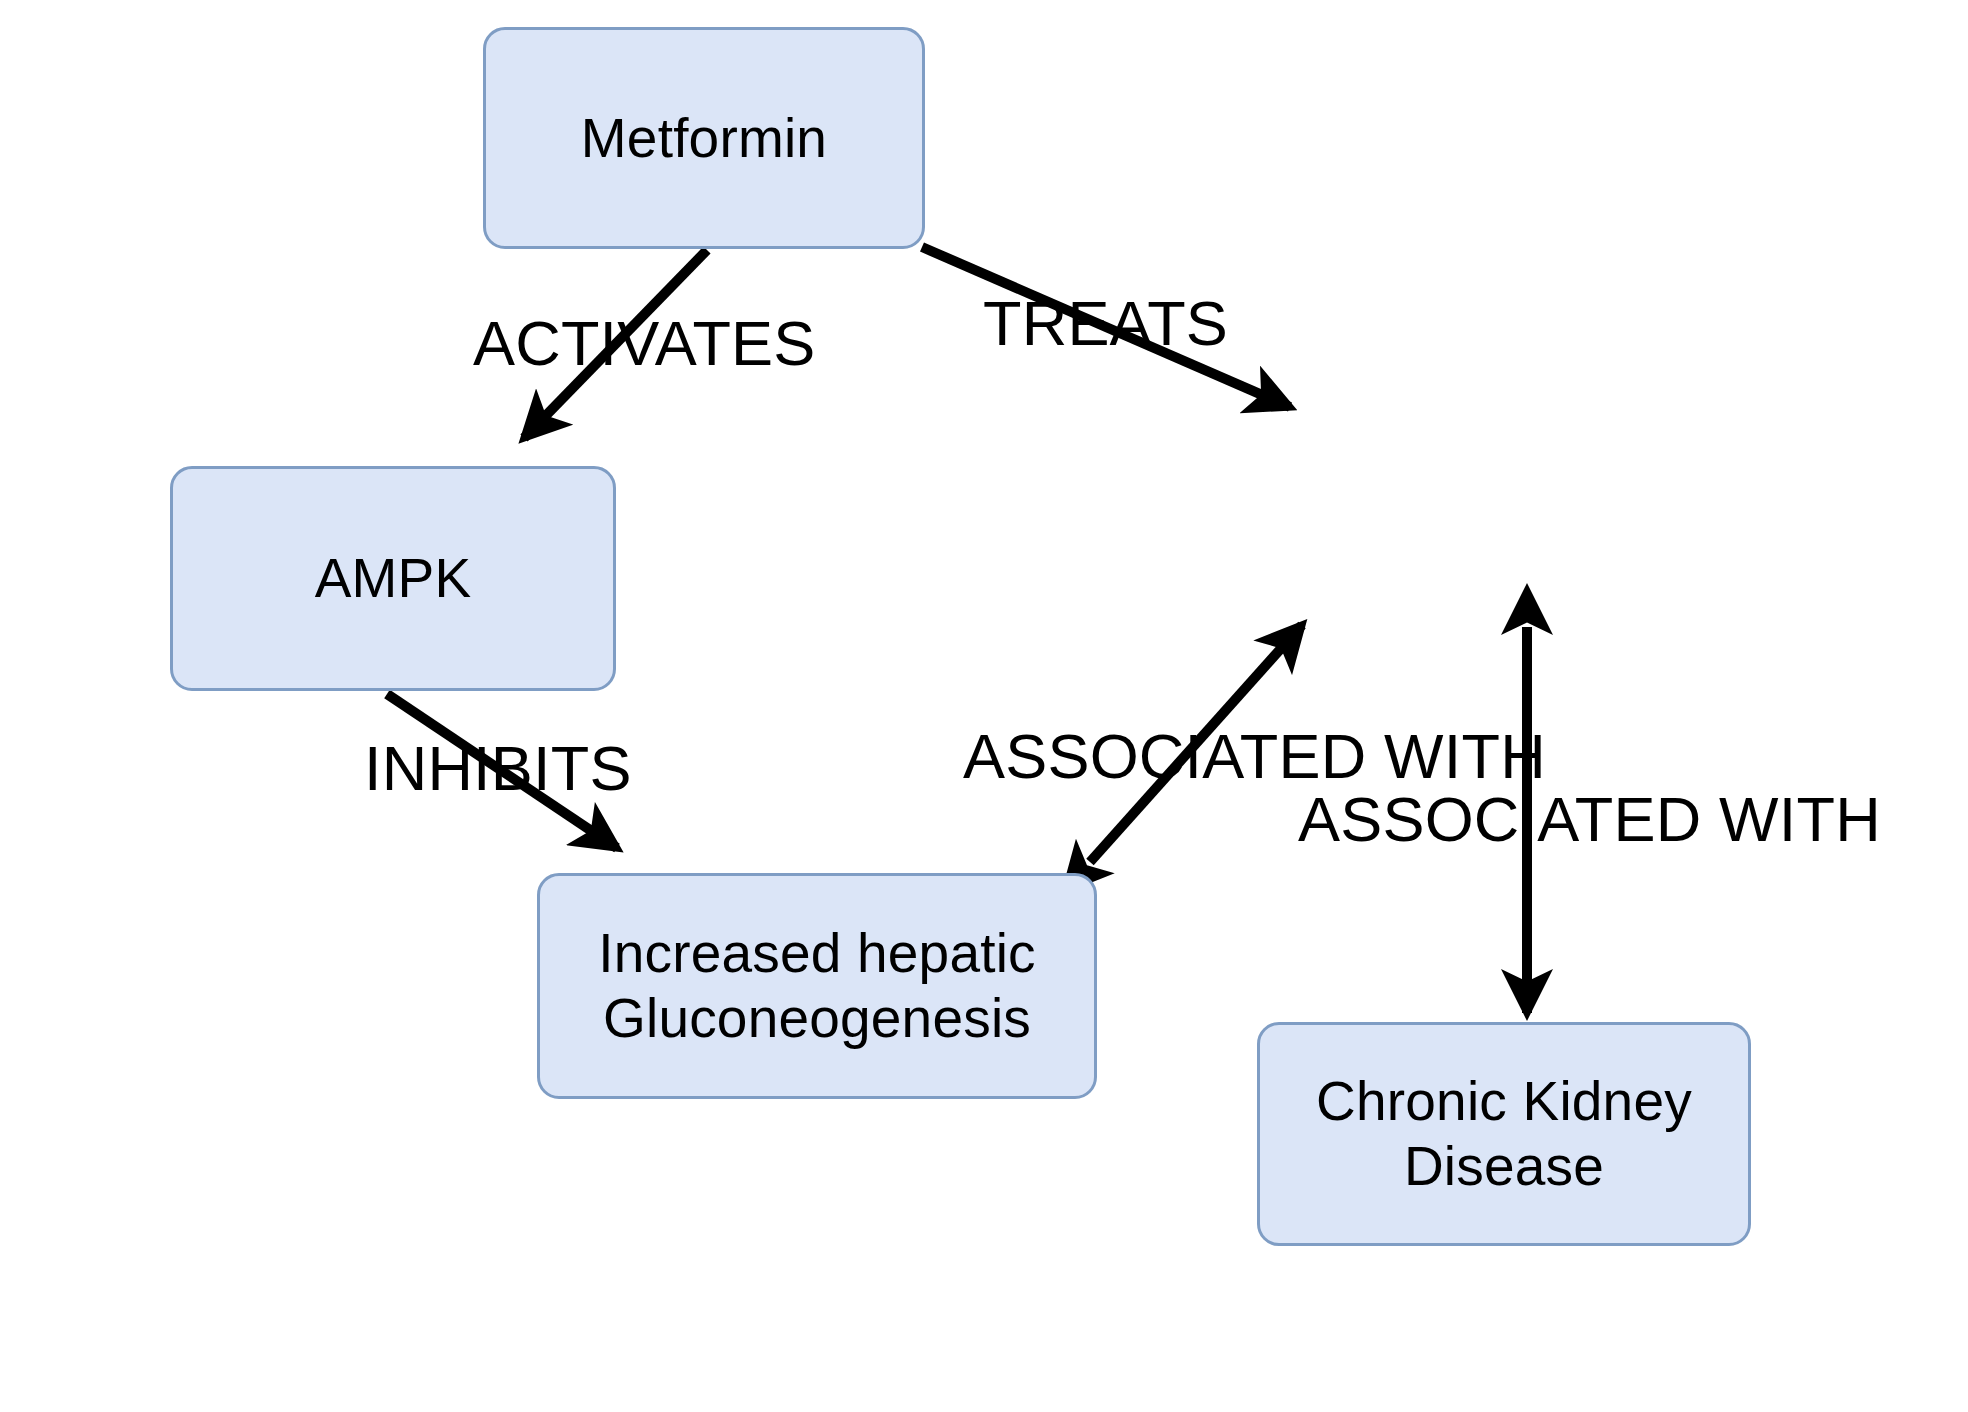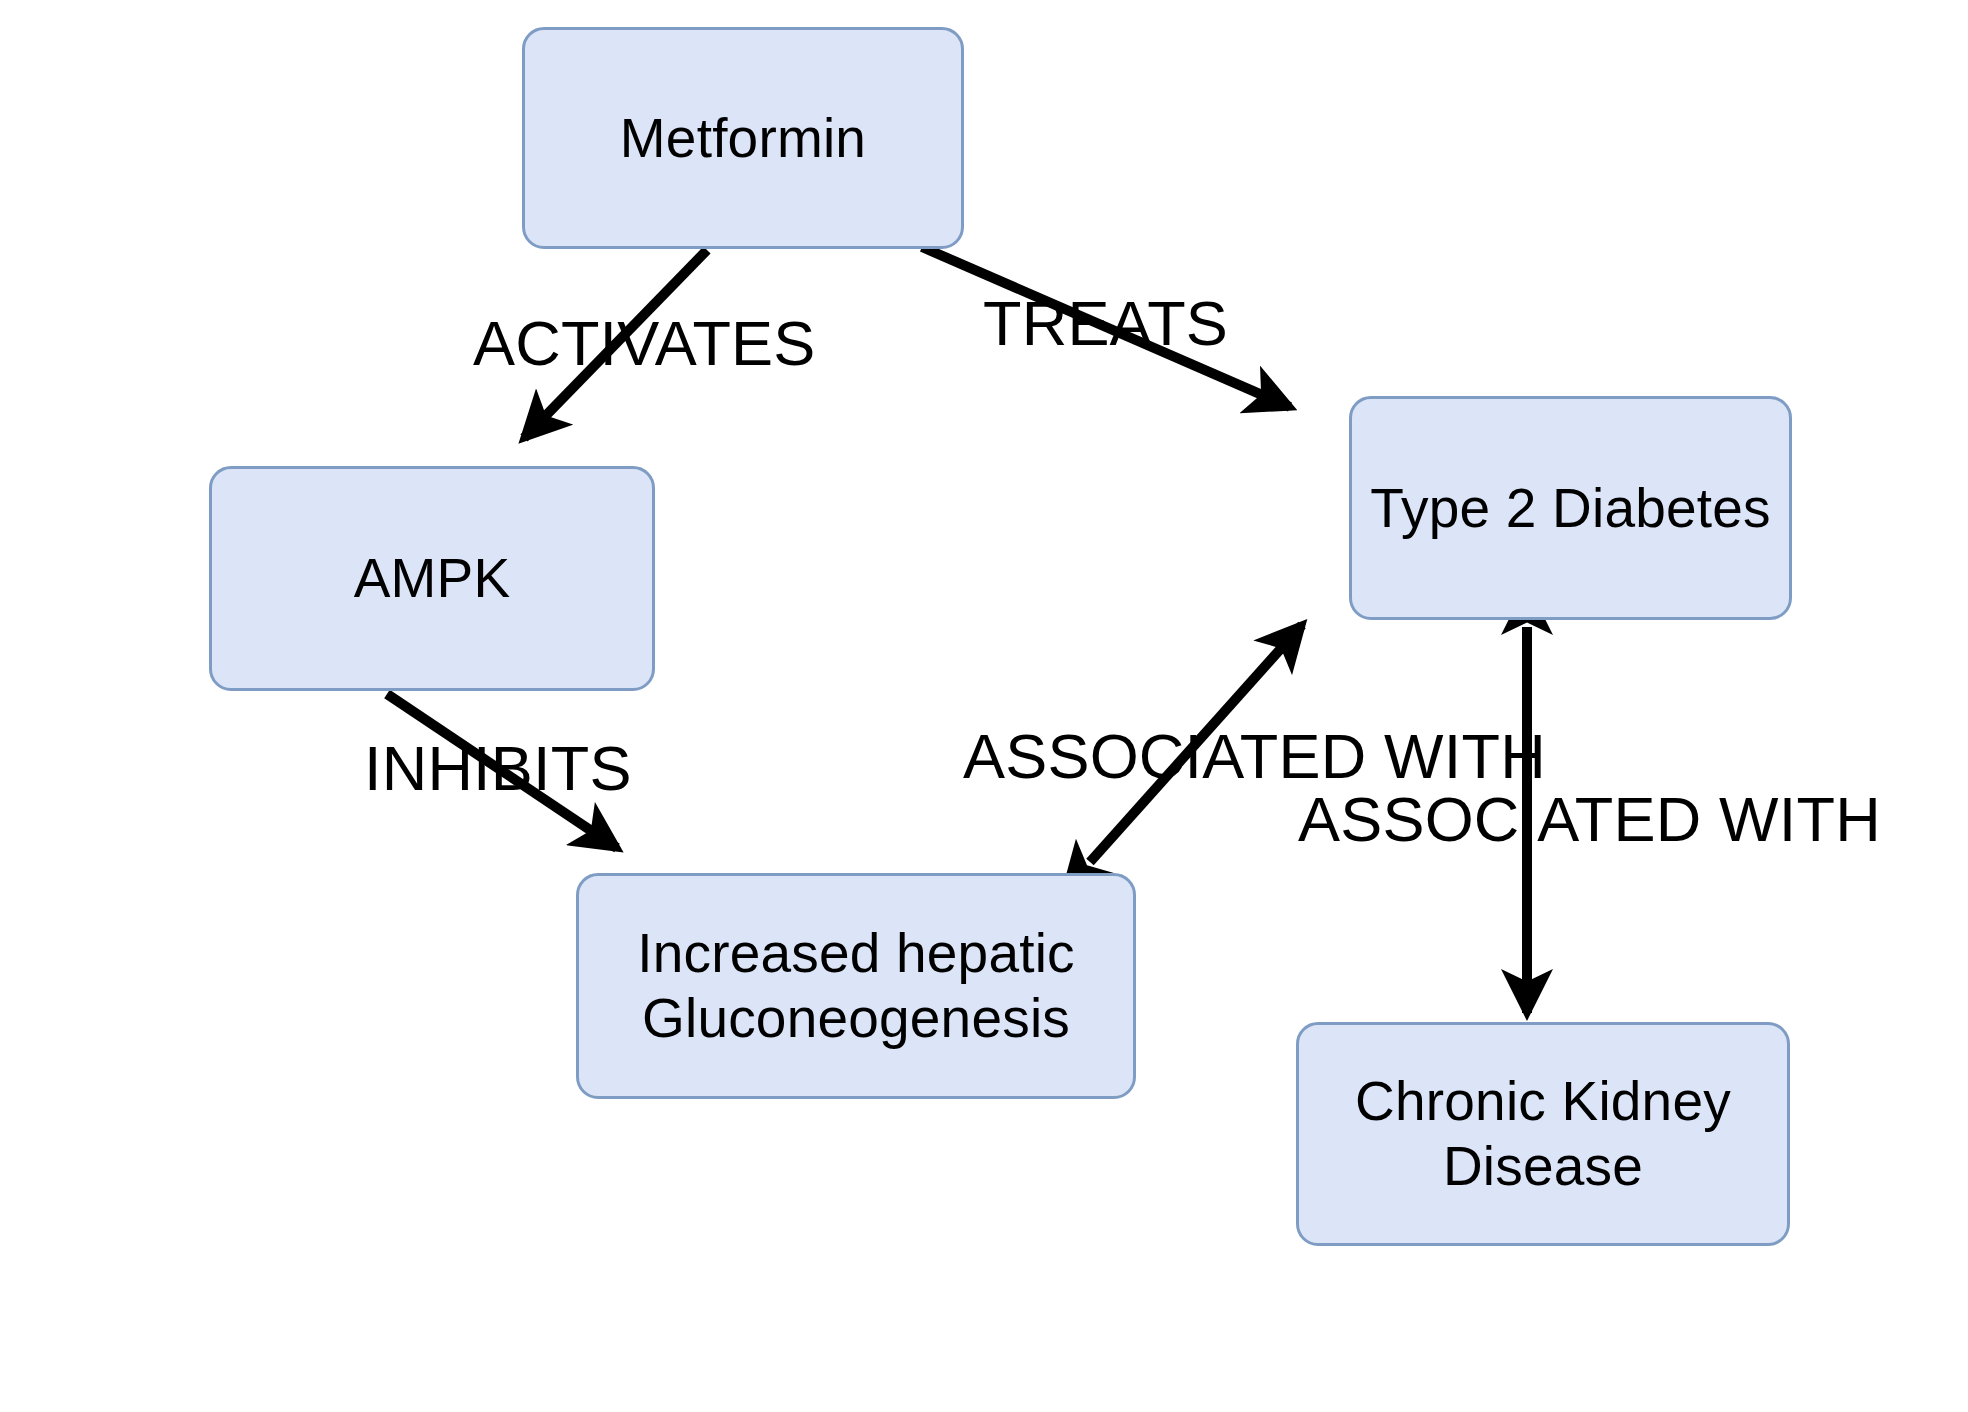--- a/index.html
+++ b/index.html
@@ -33,21 +33,20 @@
     display: flex;
     align-items: center;
     justify-content: center;
     text-align: center;
     color: #000000;
     font-size: 55px;
     line-height: 1.18;
     font-weight: 400;
     letter-spacing: 0.2px;
     padding: 4px 10px;
-    margin-left: 39px;
   }
   .node-label {
     white-space: pre-line;
     display: block;
   }
   .edge-label {
     position: absolute;
     color: #000000;
     font-size: 63px;
     line-height: 1;
@@ -96,23 +95,20 @@
   </svg>
 
   <div class="node" id="node-metformin">
     <span class="node-label">Metformin</span>
   </div>
 
   <div class="node" id="node-ampk">
     <span class="node-label">AMPK</span>
   </div>
 
-  <div class="node" id="node-t2d">
-    <span class="node-label">Type 2 Diabetes</span>
-  </div>
 
   <div class="node" id="node-ckd">
     <span class="node-label">Chronic Kidney
 Disease</span>
   </div>
 
   <div class="node" id="node-gluconeo">
     <span class="node-label">Increased hepatic
 Gluconeogenesis</span>
   </div>

